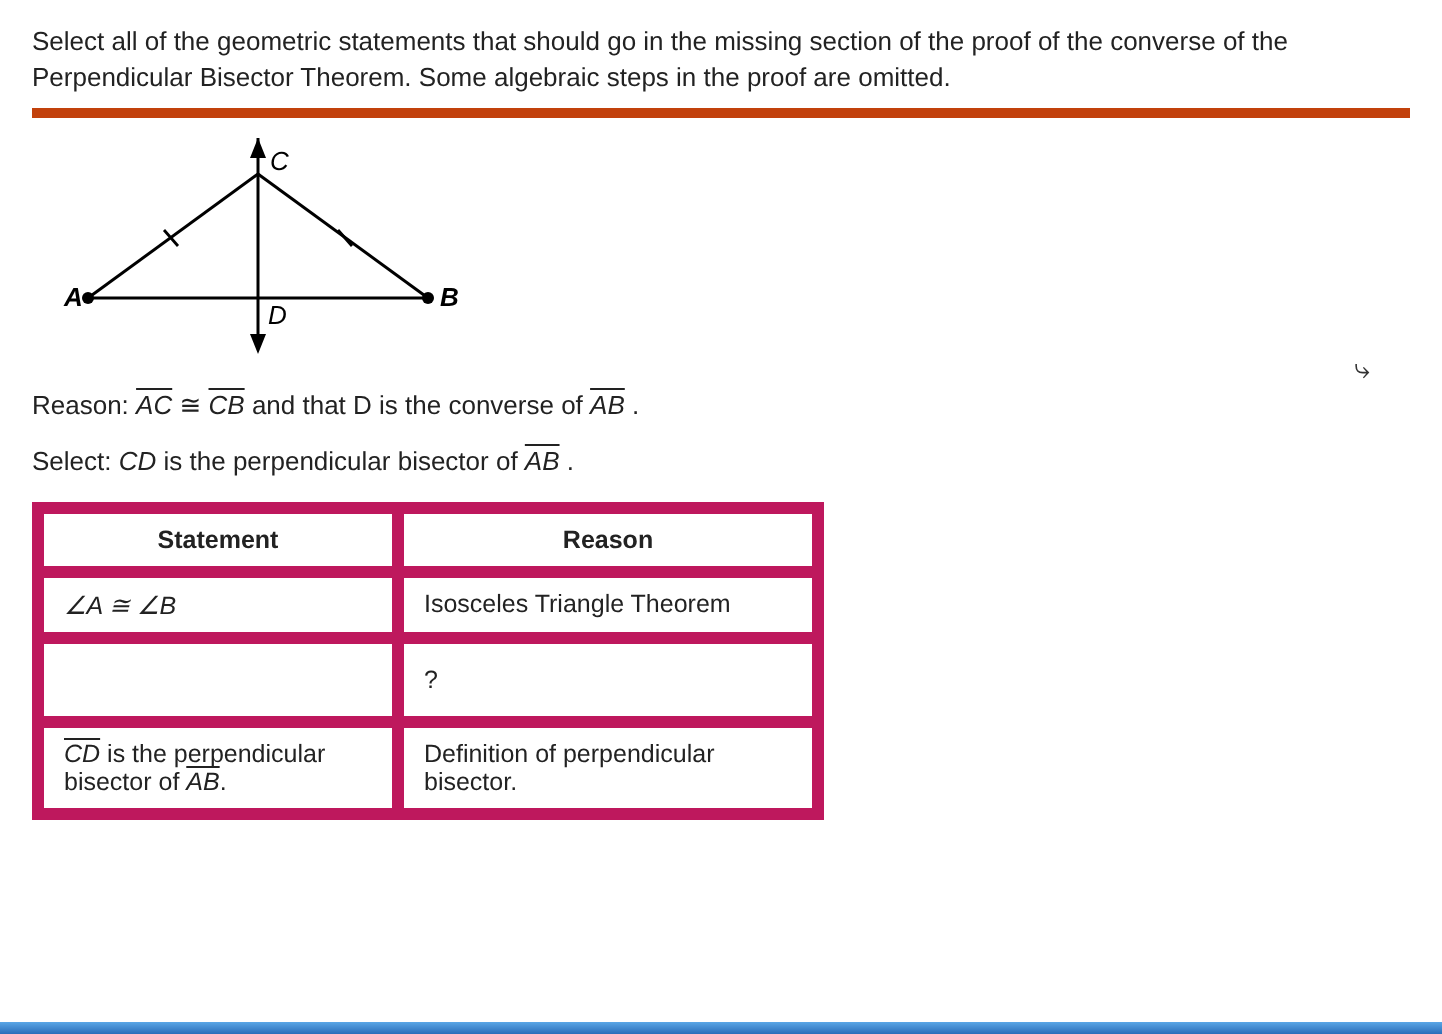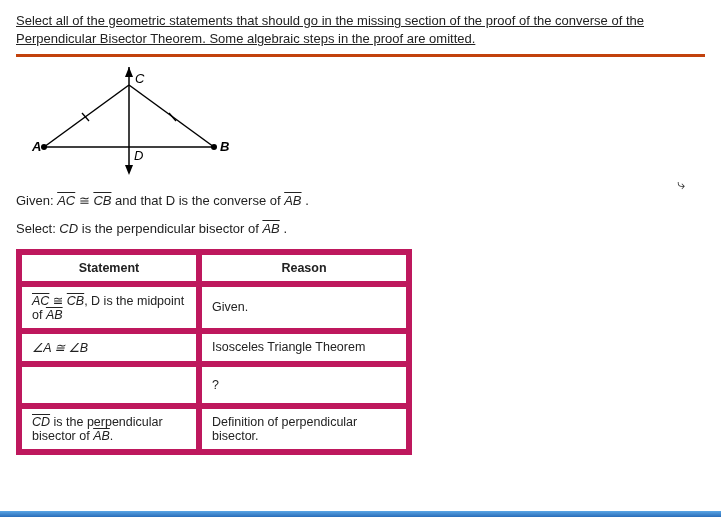--- a/index.html
+++ b/index.html
@@ -6,21 +6,21 @@
   body {
     font-family: Arial, sans-serif;
     background: #fff;
     padding: 12px 16px;
     color: #222;
     font-size: 13px;
     width: 721px;
     height: 517px;
     position: relative;
   }
-  .instruction { line-height: 1.4; margin-bottom: 10px; border-bottom: 3px solid #c2410c; padding-bottom: 6px; text-decoration: underline; }
+  .instruction { line-height: 1.4; margin-bottom: 10px; border-bottom: 5px solid #c2410c; padding-bottom: 6px; }
   .diagram { margin: 6px 0 10px 8px; }
   .given-prove { margin: 6px 0; line-height: 1.7; }
   .overline { text-decoration: overline; font-style: italic; text-align: right; }
   .ital { font-style: italic; }
   table.proof {
     border-collapse: collapse;
     margin-top: 8px;
     font-size: 12.5px;
   }
   table.proof th, table.proof td {
@@ -66,21 +66,21 @@
     <line x1="58" y1="46" x2="65" y2="54" stroke="#000" stroke-width="1.4"></line>
     <line x1="145" y1="46" x2="152" y2="54" stroke="#000" stroke-width="1.4"></line>
     <text x="8" y="84" font-size="13" font-style="italic" font-weight="bold">A</text>
     <text x="196" y="84" font-size="13" font-style="italic" font-weight="bold">B</text>
     <text x="111" y="16" font-size="13" font-style="italic">C</text>
     <text x="110" y="93" font-size="13" font-style="italic">D</text>
   </svg>
 </div>
 
 <div class="given-prove">
-  <span>Given: </span>
+  <span>Reason: </span>
   <span class="overline">AC</span>
   <span> ≅ </span>
   <span class="overline">CB</span>
   <span> and that D is the converse of </span>
   <span class="overline">AB</span>
   <span>.</span>
 </div>
 
 <div class="given-prove">
   <span>Select: </span>
@@ -90,26 +90,20 @@
   <span>.</span>
 </div>
 
 <table class="proof">
   <tbody>
       <tr>
     <th class="col1">Statement</th>
     <th class="col2">Reason</th>
   </tr>
   <tr>
-    <td>
-      <span class="overline">AC</span><span> ≅ </span><span class="overline">CB</span><span>, D is the midpoint of </span><span class="overline">AB</span>
-    </td>
-    <td>Given.</td>
-  </tr>
-  <tr>
     <td class="ital">∠A ≅ ∠B</td>
     <td>Isosceles Triangle Theorem</td>
   </tr>
   <tr class="blankrow">
     <td></td>
     <td>?</td>
   </tr>
   <tr>
     <td>
       <span class="overline">CD</span><span> is the perpendicular bisector of </span><span class="overline">AB</span><span>.</span>

